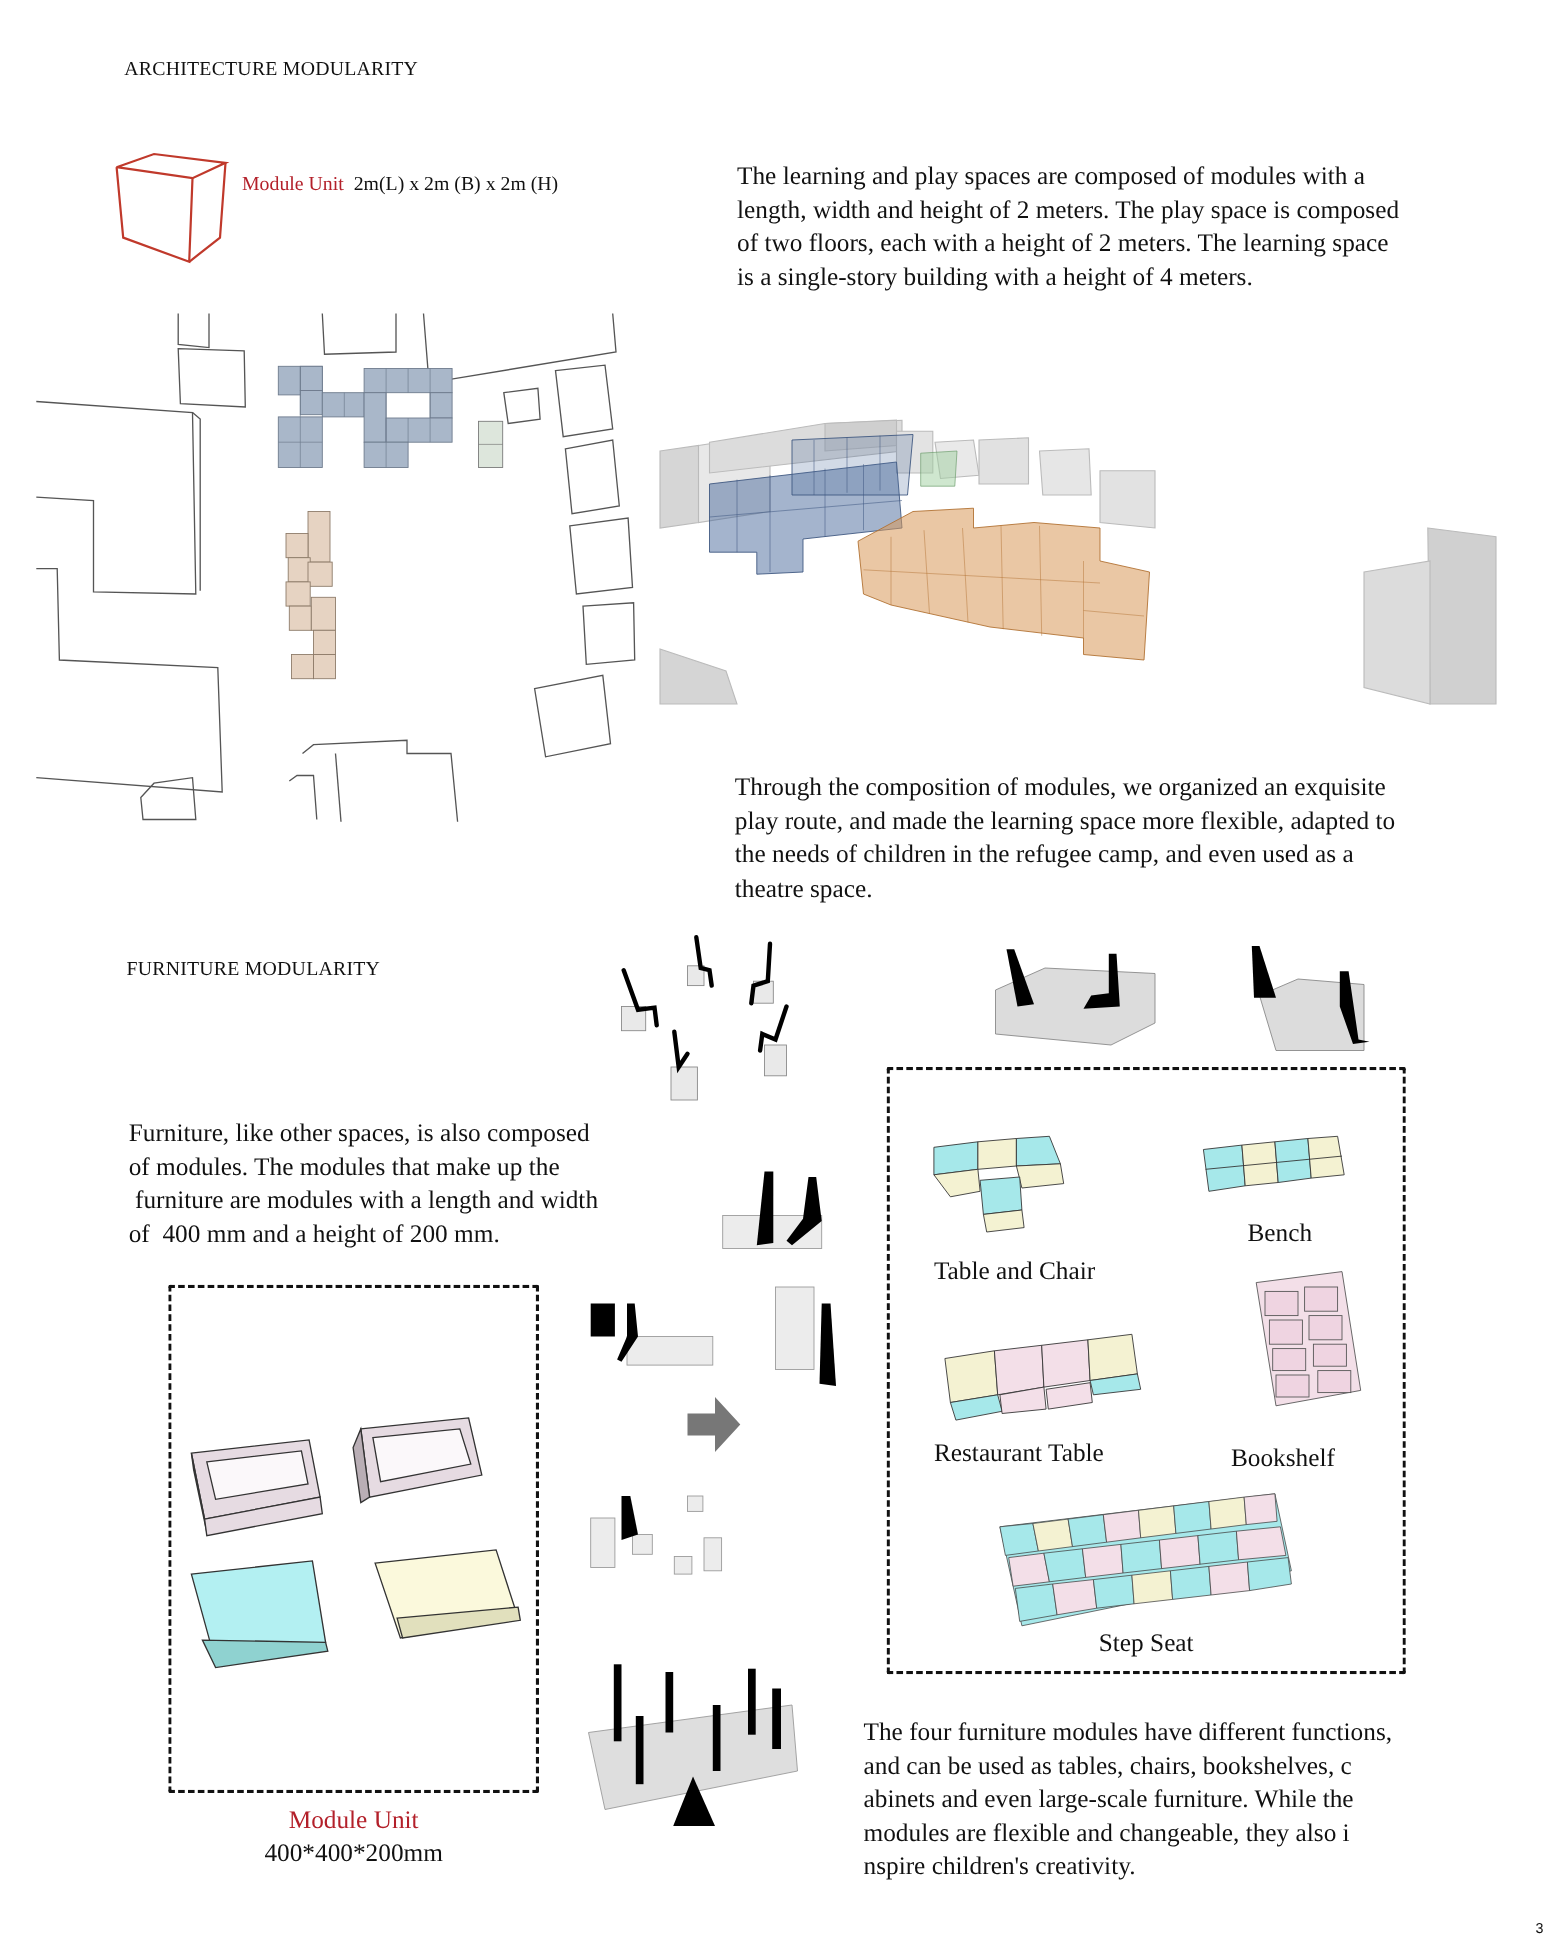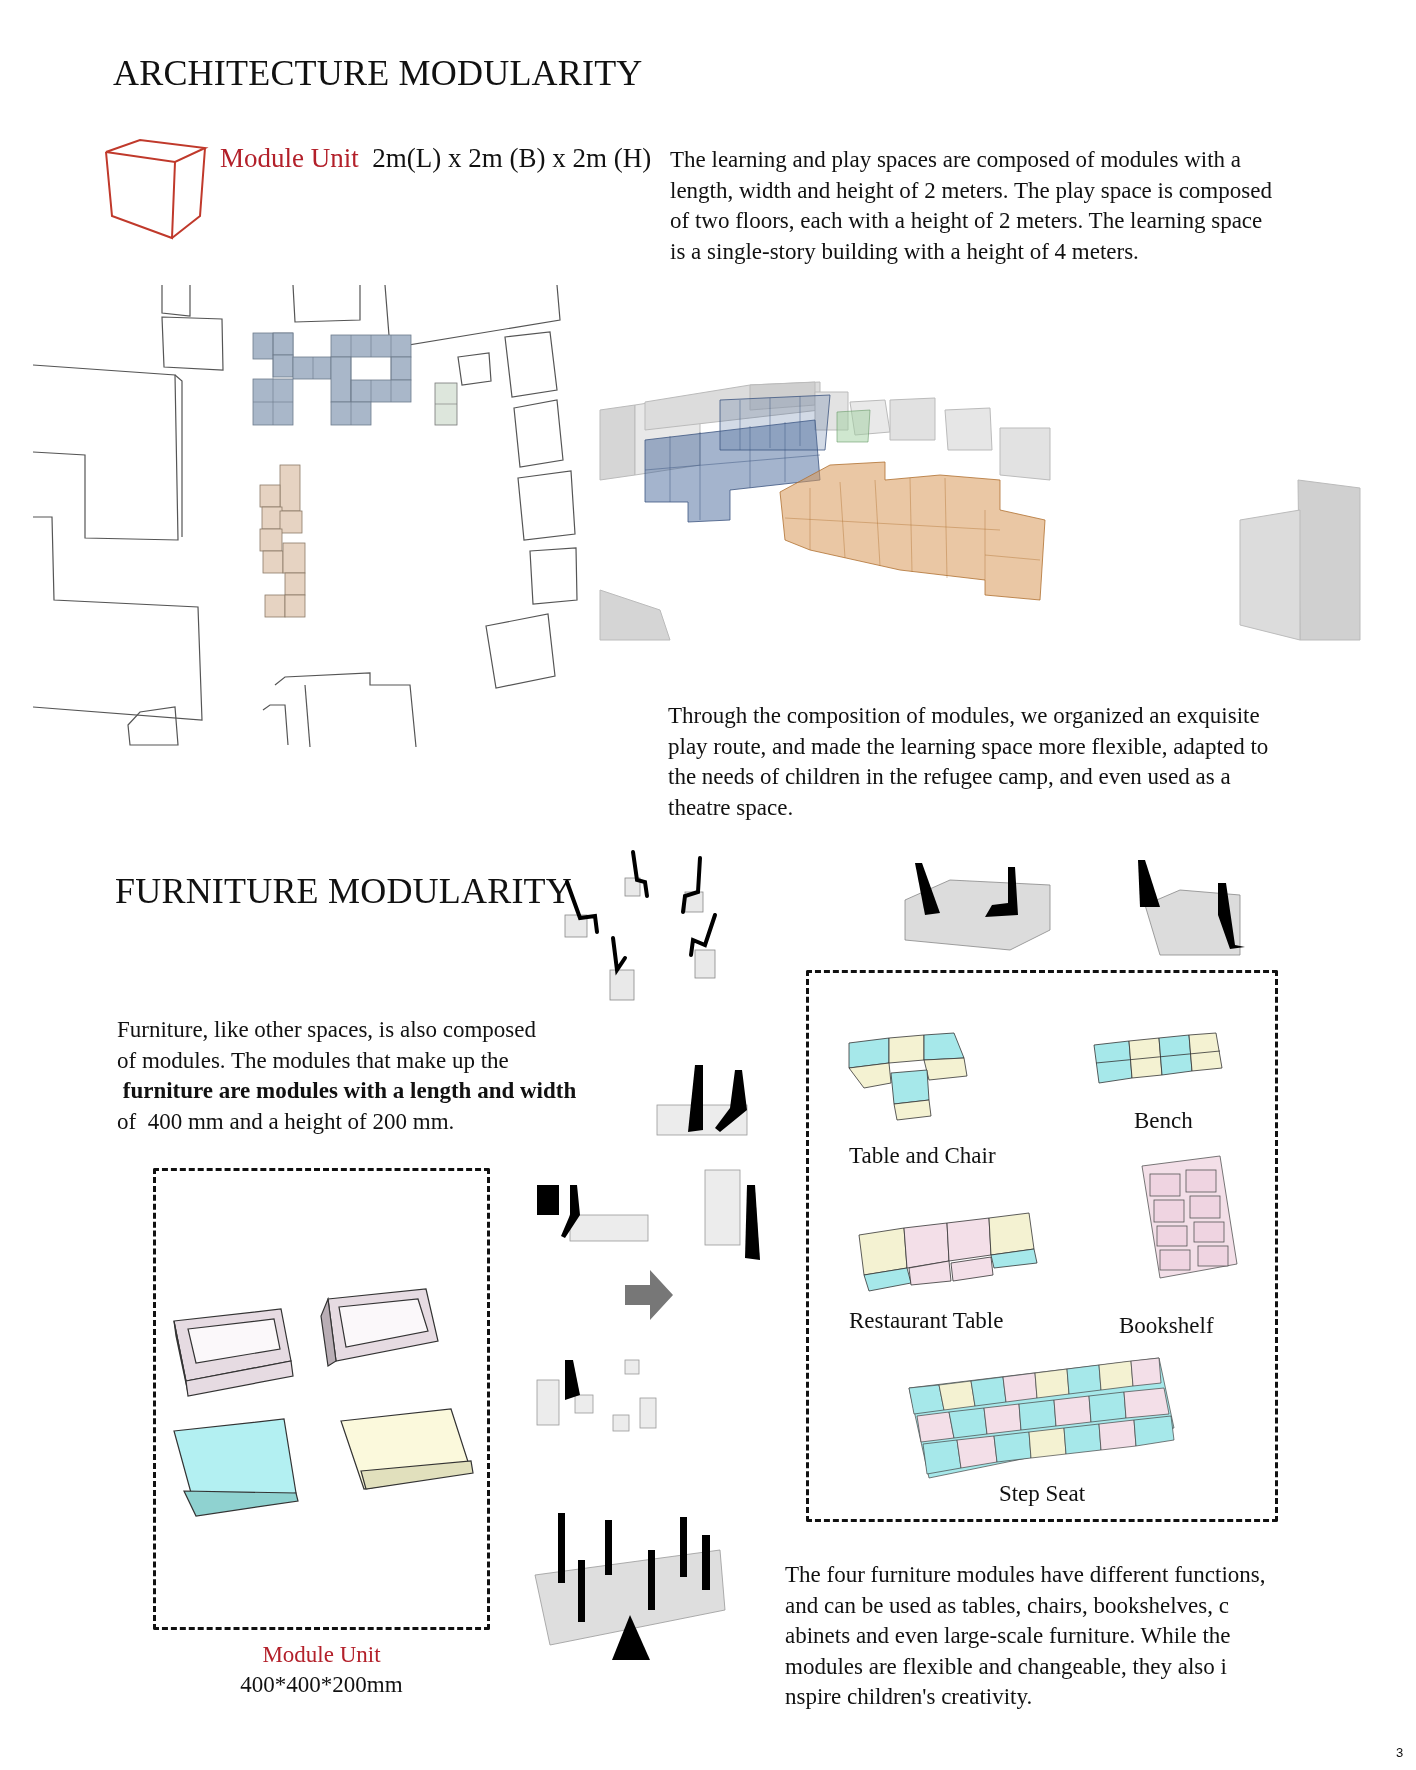--- a/index.html
+++ b/index.html
@@ -1,18 +1,18 @@
 <!DOCTYPE html>
 <html><head>
 <meta charset="utf-8">
 <style>
   html,body{margin:0;padding:0;background:#ffffff;}
   body{width:1416px;height:1770px;position:relative;overflow:hidden;font-family:"Liberation Serif","DejaVu Serif",serif;color:#111;}
   .abs{position:absolute;}
-  .h1{font-size:36px;letter-spacing:0.2px;}
+  .h1{font-size:18px;letter-spacing:0.2px;}
   .para{font-size:23px;line-height:30.5px;}
   .red{color:#b3202a;}
   .dash{border:3px dashed #111;border-radius:2px;box-sizing:border-box;}
   .lbl{font-size:23px;}
   svg{display:block;overflow:visible;}
   .pgnum{font-family:"Liberation Sans","DejaVu Sans",sans-serif;font-size:13px;}
 </style>
 </head>
 <body>
 
@@ -21,21 +21,21 @@
 <div class="abs" style="left:100px;top:138px;width:112px;height:102px;">
   <svg width="112" height="102" viewBox="0 0 112 102">
     <g fill="none" stroke="#c0392b" stroke-width="2">
       <polygon points="6,14 40,2 105,10 75,24"></polygon>
       <polyline points="6,14 12,78 72,100 75,24"></polyline>
       <polyline points="72,100 100,78 105,10"></polyline>
     </g>
   </svg>
 </div>
 
-<div class="abs" style="left:220px;top:143px;font-size:27px;white-space:nowrap;">
+<div class="abs" style="left:220px;top:157px;font-size:18px;white-space:nowrap;">
   <span class="red">Module Unit</span>&nbsp;
   <span>2m(L) x 2m (B) x 2m (H)</span>
 </div>
 
 <div class="abs para" style="left:670px;top:145px;width:720px;">
   <div>The learning and play spaces are composed of modules with a</div>
   <div>length, width and height of 2 meters. The play space is composed</div>
   <div>of two floors, each with a height of 2 meters. The learning space</div>
   <div>is a single-story building with a height of 4 meters.</div>
 </div>
@@ -189,21 +189,21 @@
       <polygon points="108,22 115,22 118,70 85,72 92,60 108,58"></polygon>
       <polygon points="238,15 245,15 260,62 240,62"></polygon>
       <polygon points="318,38 326,38 335,100 345,102 330,104 318,70"></polygon>
     </g>
   </svg>
 </div>
 
 <div class="abs para" style="left:117px;top:1015px;width:500px;">
   <div>Furniture, like other spaces, is also composed</div>
   <div>of modules. The modules that make up the</div>
-  <div style="white-space:pre;font-weight:bold;"> furniture are modules with a length and width</div>
+  <div style="white-space:pre;"> furniture are modules with a length and width</div>
   <div style="white-space:pre;">of  400 mm and a height of 200 mm.</div>
 </div>
 
 <div class="abs" style="left:525px;top:1060px;width:260px;height:380px;">
   <svg width="260" height="380" viewBox="0 0 260 380">
     <g fill="#ececec" stroke="#999" stroke-width="0.8">
       <rect x="132" y="45" width="90" height="30"></rect>
       <rect x="45" y="155" width="78" height="26"></rect>
       <rect x="180" y="110" width="35" height="75"></rect>
       <rect x="12" y="320" width="22" height="45"></rect>

